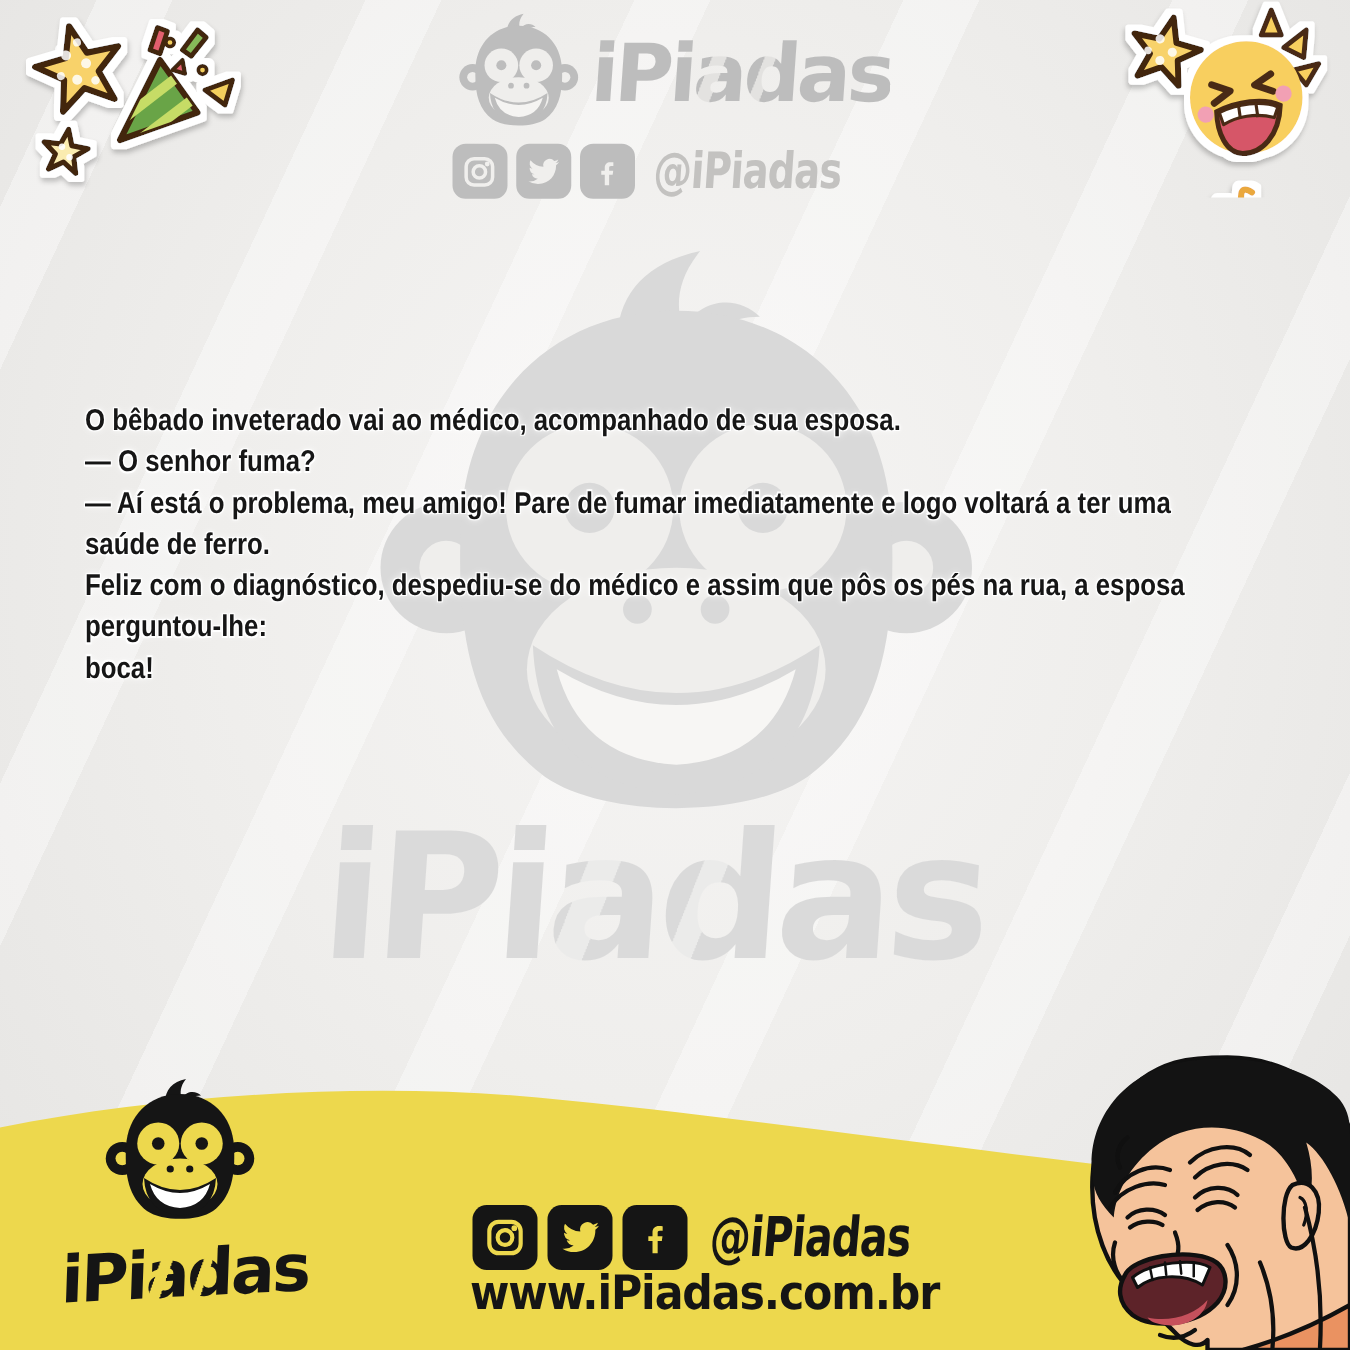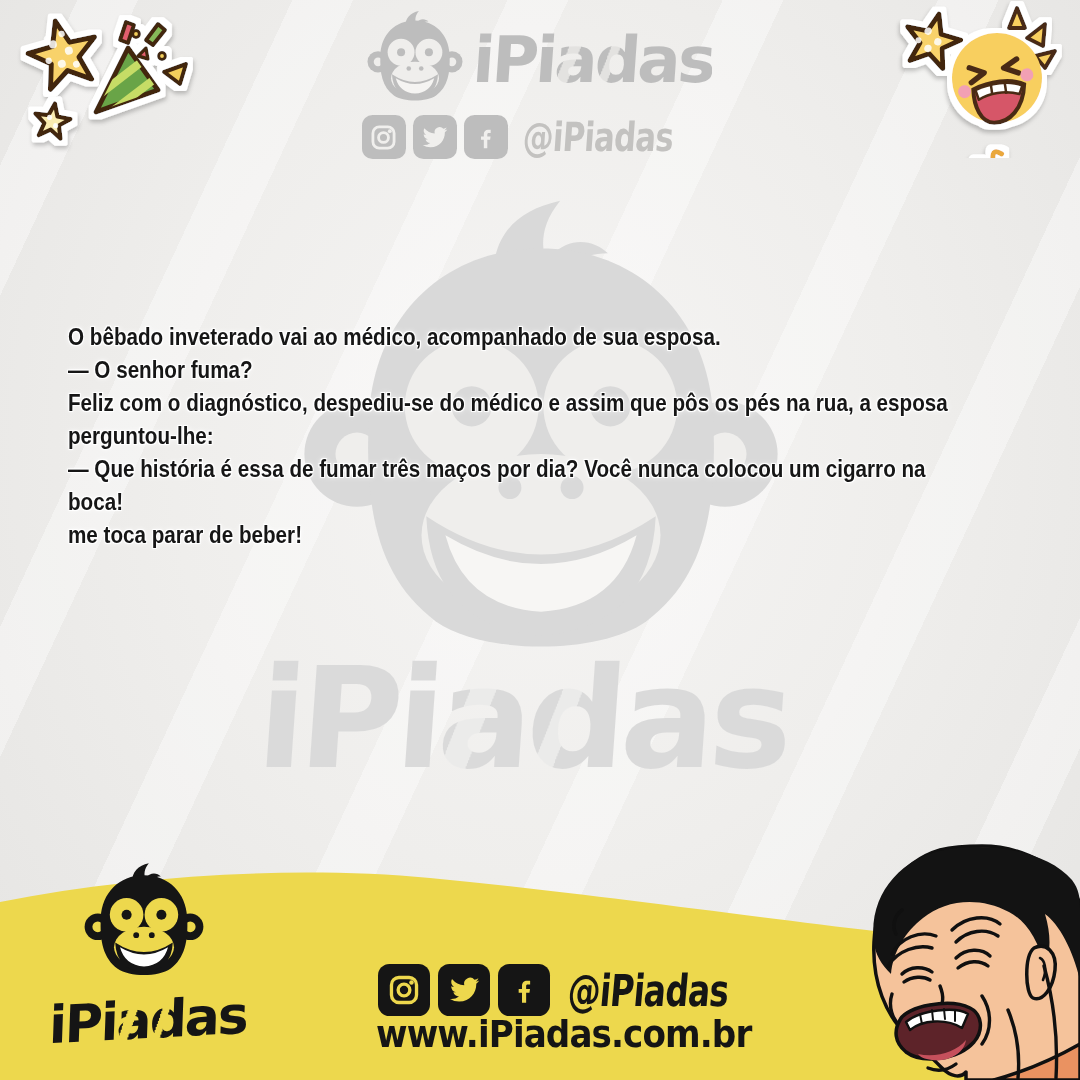--- a/index.html
+++ b/index.html
@@ -136,25 +136,25 @@
       </span>
       <span class="handle-top">
         <span class="fit" style="transform: scaleX(0.769231);">@iPiadas</span>
       </span>
     </div>
   </div>
 
   <div class="joke">
     <div class="joke-line"><span class="fit" style="transform: scaleX(0.86);">O bêbado inveterado vai ao médico, acompanhado de sua esposa.</span></div>
     <div class="joke-line"><span class="fit" style="transform: scaleX(0.86);">— O senhor fuma?</span></div>
+    <div class="joke-line"><span class="fit" style="transform: scaleX(0.86);">— Aí está o problema, meu amigo! Pare de fumar imediatamente e logo voltará a ter uma</span></div>
+    <div class="joke-line"><span class="fit" style="transform: scaleX(0.86);">saúde de ferro.</span></div>
     <div class="joke-line"><span class="fit" style="transform: scaleX(0.86);">Feliz com o diagnóstico, despediu-se do médico e assim que pôs os pés na rua, a esposa</span></div>
     <div class="joke-line"><span class="fit" style="transform: scaleX(0.86);">perguntou-lhe:</span></div>
-    <div class="joke-line"><span class="fit" style="transform: scaleX(0.86);">— Que história é essa de fumar três maços por dia? Você nunca colocou um cigarro na</span></div>
     <div class="joke-line"><span class="fit" style="transform: scaleX(0.86);">boca!</span></div>
-    <div class="joke-line"><span class="fit" style="transform: scaleX(0.86);">me toca parar de beber!</span></div>
   </div>
 
   <svg class="wave" viewBox="0 0 1080 230" preserveAspectRatio="none">
     <path d="M0,52 C140,24 300,16 430,28 C610,45 790,74 1080,104 L1080,230 L0,230 Z" style="fill:var(--footer-yellow,#edd84d)"></path>
   </svg>
 
   <div class="monkey-footer">
     <svg class="monkey" viewBox="0 0 100 104">
       <circle cx="11.5" cy="54" r="11" style="fill:var(--fur)"></circle>
       <circle cx="88.5" cy="54" r="11" style="fill:var(--fur)"></circle>

